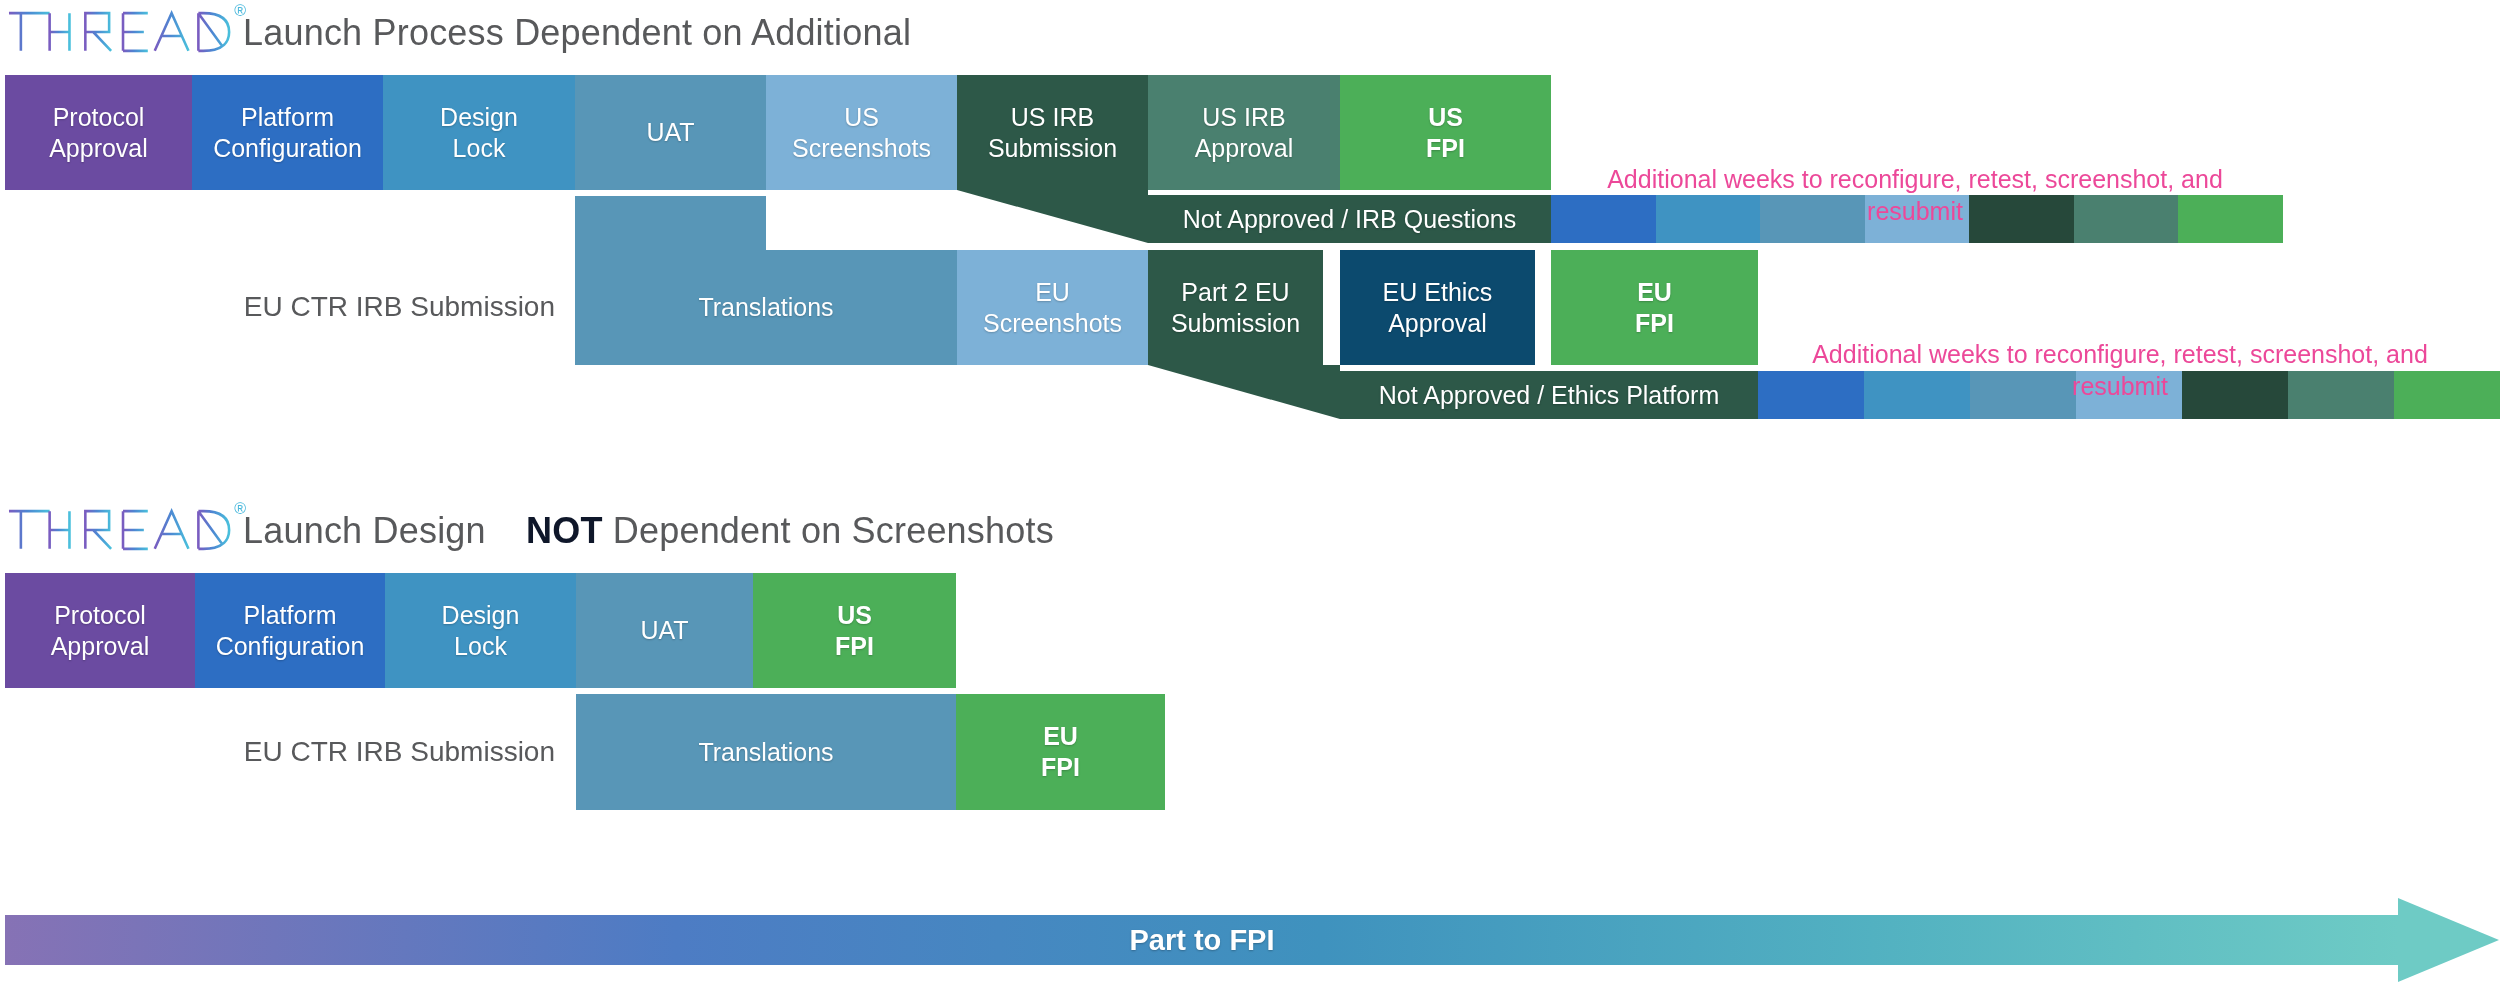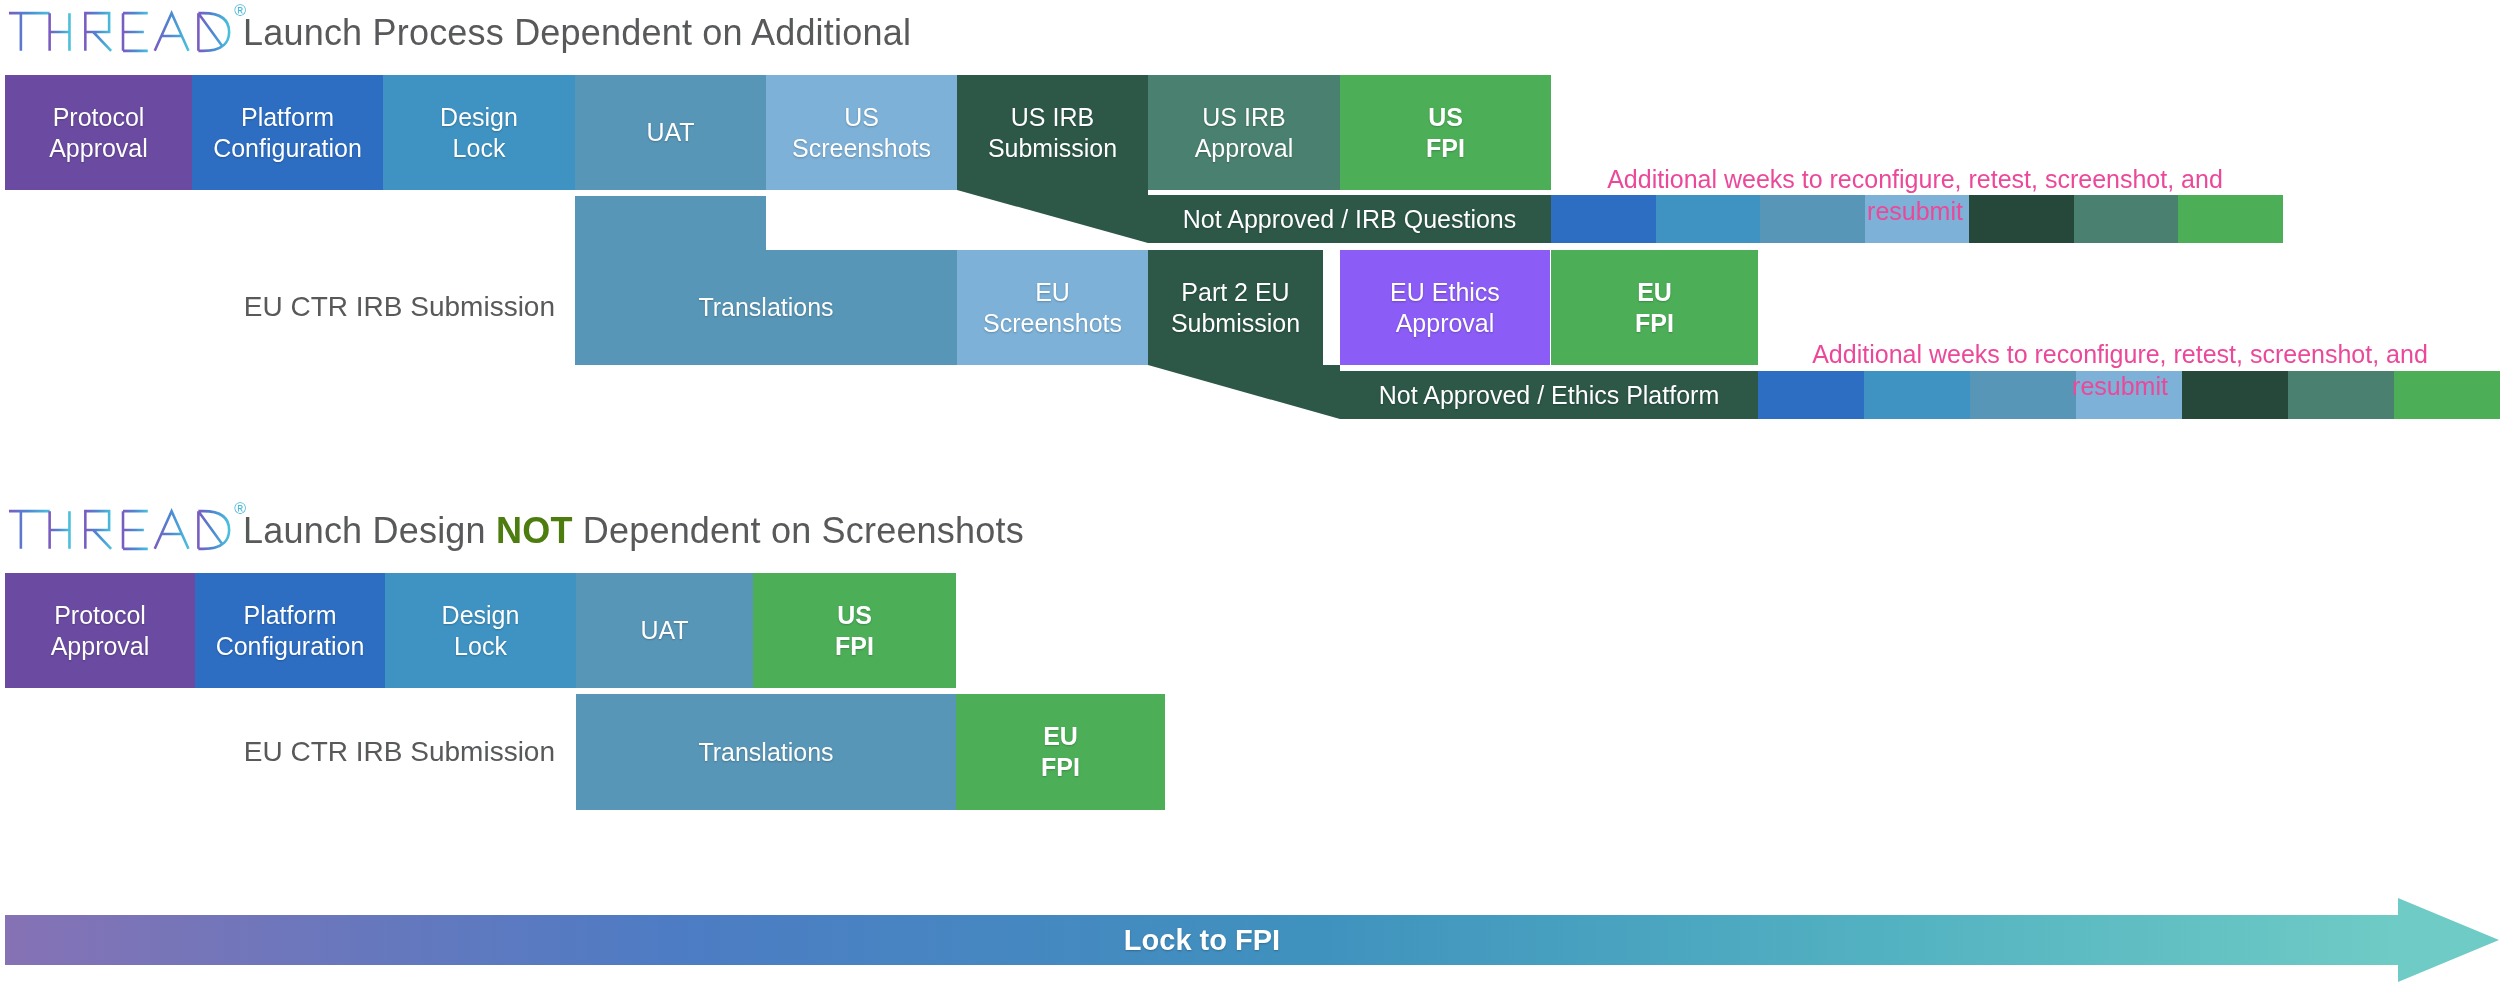--- a/index.html
+++ b/index.html
@@ -6,21 +6,21 @@
   #canvas{
     position:relative;width:2500px;height:993px;background:#ffffff;
     font-family:"Liberation Sans",sans-serif;overflow:hidden;
   }
   .abs{position:absolute;}
   
   .logo{position:absolute;width:238px;height:52px;}
   .logo .reg{position:absolute;right:-2px;top:-4px;font-size:16px;color:#49b8dc;}
   
   .title{position:absolute;color:#58595b;font-size:36px;letter-spacing:.2px;white-space:nowrap;}
-  .title b{font-weight:bold;color:#4d7c0f;}
+  .title b{font-weight:bold;color:#0f172a;margin-left:30px;}
   
   .block{
     position:absolute;display:flex;align-items:center;justify-content:center;
     text-align:center;color:#ffffff;font-size:25px;line-height:31px;
     white-space:pre-line;text-shadow:0 1px 2px rgba(0,0,0,.22);
   }
   .block.bold{font-weight:bold;}
   
   .napbar{
     position:absolute;display:flex;align-items:center;justify-content:center;
@@ -104,21 +104,21 @@
   <div class="mini zhigh" style="left: 2074px; top: 195px; width: 104px; height: 48px; background: rgb(74, 128, 111);"></div>
   <div class="mini zhigh" style="left: 2178px; top: 195px; width: 105px; height: 48px; background: rgb(76, 175, 88);"></div>
 
   <div class="track-label" style="left:145px;top:290px;width:410px;">EU CTR IRB Submission</div>
   <div class="abs" style="left: 575px; top: 196px; width: 191px; height: 169px; background: rgb(88, 150, 183);"></div>
   <div class="block" style="left: 575px; top: 250px; width: 382px; height: 115px; background: rgb(88, 150, 183);">Translations</div>
   <div class="block" style="left: 957px; top: 250px; width: 191px; height: 115px; background: rgb(125, 177, 215);">EU
 Screenshots</div>
   <div class="block" style="left: 1148px; top: 250px; width: 175px; height: 115px; background: rgb(45, 88, 72);">Part 2 EU
 Submission</div>
-  <div class="block" style="left: 1340px; top: 250px; width: 210px; height: 115px; background: #8b5cf6;">EU Ethics
+  <div class="block" style="left: 1340px; top: 250px; width: 195px; height: 115px; background: #0c4a6e;">EU Ethics
 Approval</div>
   <div class="block bold" style="left: 1551px; top: 250px; width: 207px; height: 115px; background: rgb(76, 175, 88);">EU
 FPI</div>
 
   <div class="wedge" style="left: 1148px; top: 365px; width: 192px; height: 54px; background: rgb(45, 88, 72);"></div>
   <div class="napbar" style="left: 1340px; top: 371px; width: 418px; height: 48px; background: rgb(45, 88, 72);">Not Approved / Ethics Platform</div>
   <div class="note" style="left:1768px;top:338px;width:704px;"><span>Additional weeks to reconfigure, retest, screenshot, and</span><br><span>resubmit</span></div>
   <div class="mini zlow" style="left: 1758px; top: 371px; width: 106px; height: 48px; background: rgb(45, 110, 195);"></div>
   <div class="mini zlow" style="left: 1864px; top: 371px; width: 106px; height: 48px; background: rgb(63, 147, 194);"></div>
   <div class="mini zlow" style="left: 1970px; top: 371px; width: 106px; height: 48px; background: rgb(88, 150, 183);"></div>
@@ -158,17 +158,17 @@
   <div class="block" style="left: 576px; top: 573px; width: 177px; height: 115px; background: rgb(88, 150, 183);">UAT</div>
   <div class="block bold" style="left: 753px; top: 573px; width: 203px; height: 115px; background: rgb(76, 175, 88);">US
 FPI</div>
 
   <div class="track-label" style="left:145px;top:735px;width:410px;">EU CTR IRB Submission</div>
   <div class="block" style="left: 576px; top: 694px; width: 380px; height: 116px; background: rgb(88, 150, 183);">Translations</div>
   <div class="block bold" style="left: 956px; top: 694px; width: 209px; height: 116px; background: rgb(76, 175, 88);">EU
 FPI</div>
 
   <div class="arrow-body">
-    <span class="arrow-text">Lock to FPI</span>
+    <span class="arrow-text">Part to FPI</span>
   </div>
   <div class="arrow-head"></div>
 
 </div>
 
 </body></html>

